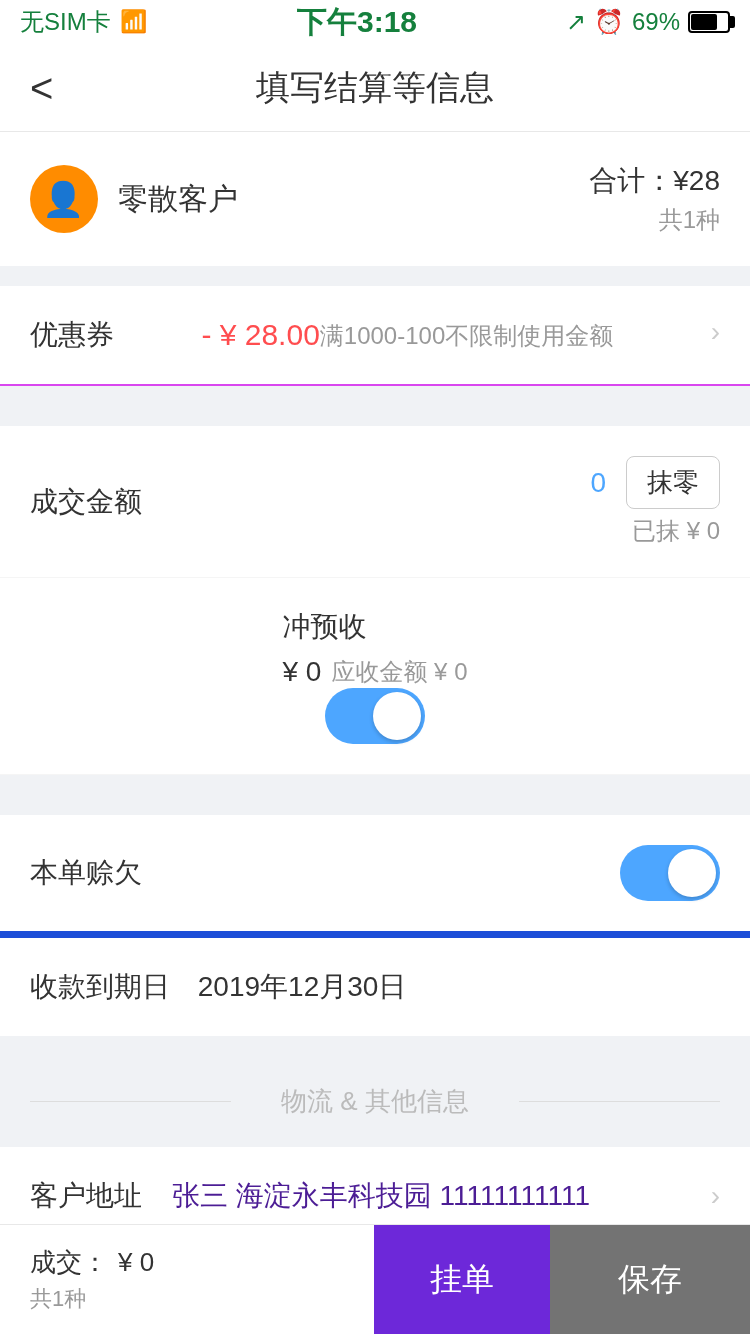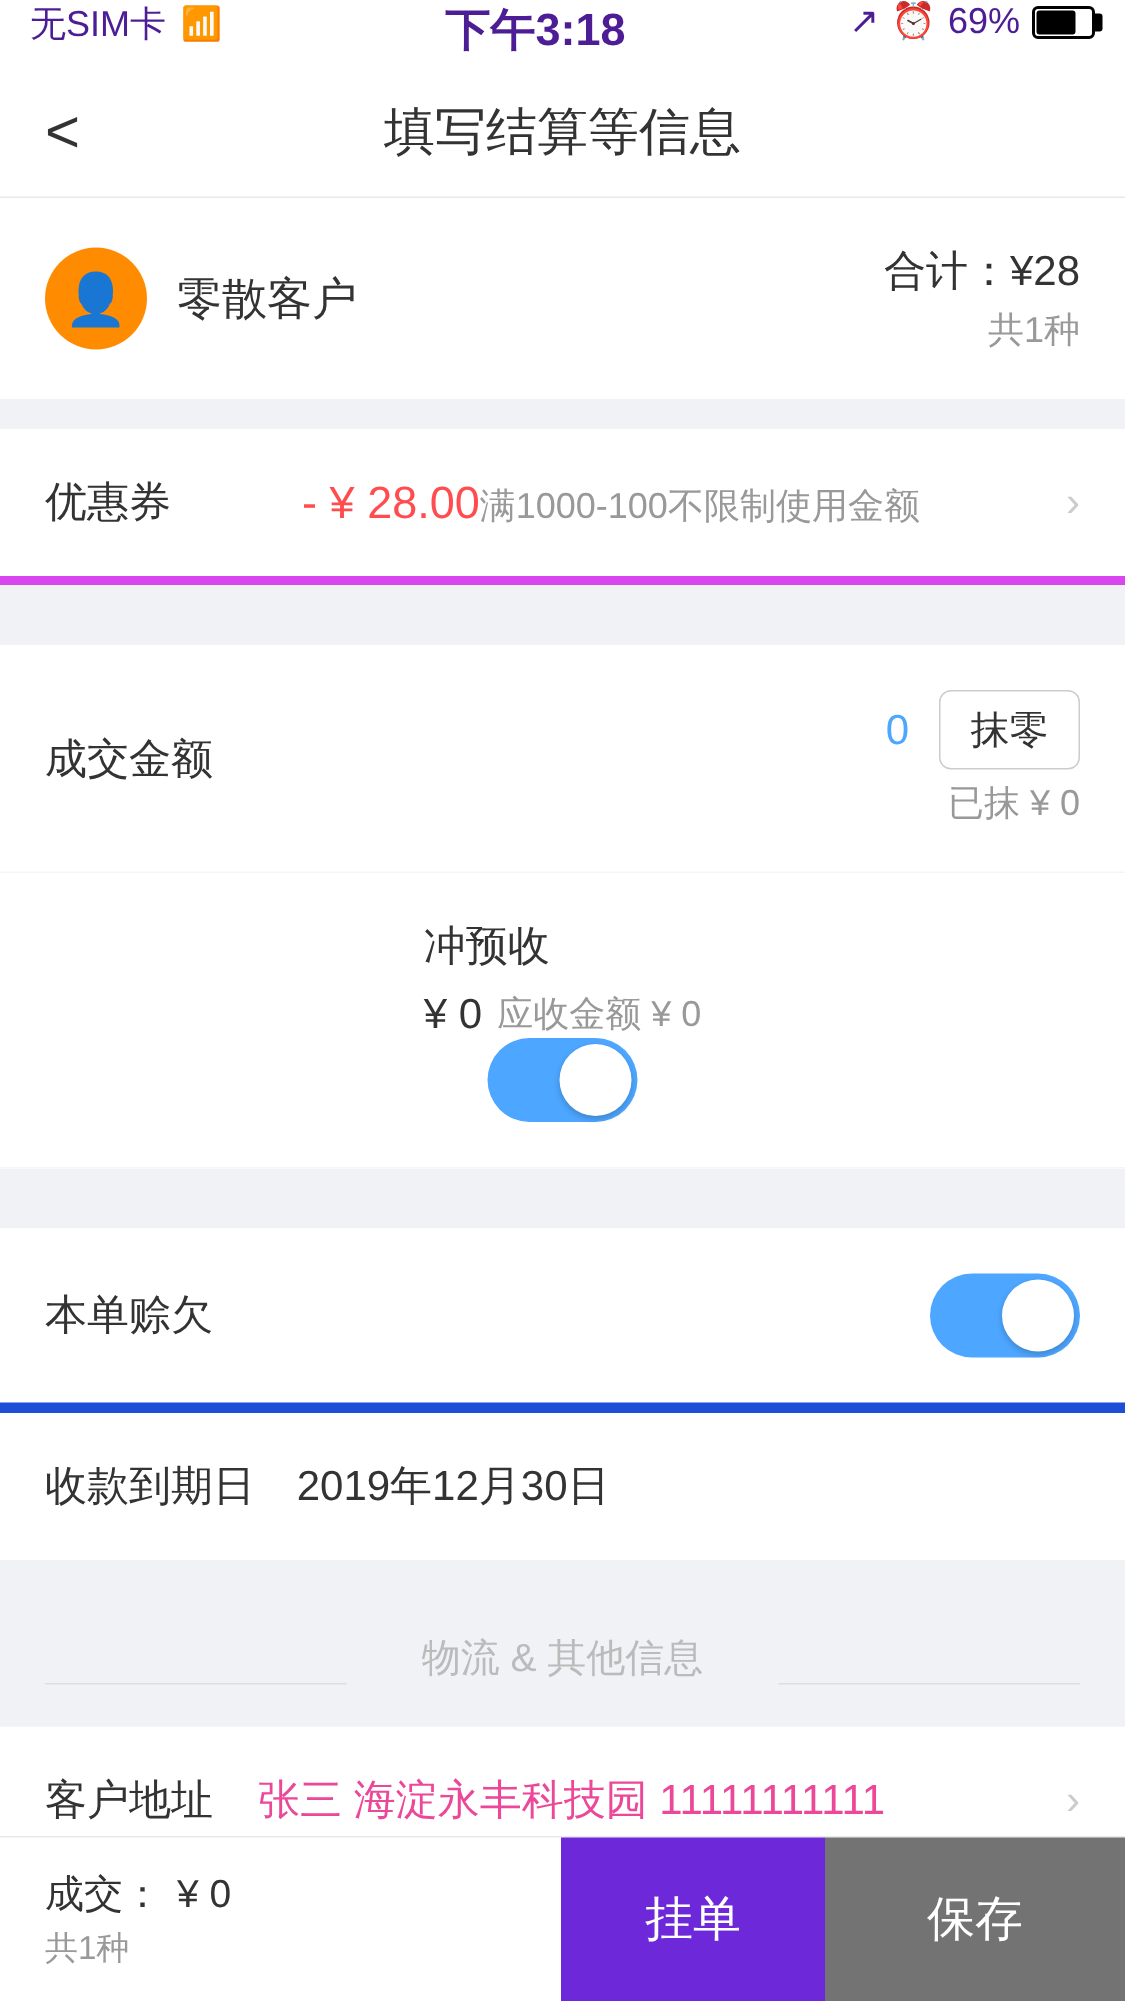--- a/index.html
+++ b/index.html
@@ -12,25 +12,25 @@
       font-size: 28px;
       color: #333;
       position: relative;
     }
 
     
     .status-bar {
       height: 44px;
       background: #fff;
       display: flex;
-      align-items: flex-start;
+      align-items: center;
       justify-content: space-between;
       padding: 0 20px;
       font-size: 26px;
-      color: #4c1d95;
+      color: #15803d;
     }
     .status-left { display: flex; align-items: center; gap: 10px; font-size: 24px; }
     .status-center { font-size: 30px; font-weight: 600; }
     .status-right { display: flex; align-items: center; gap: 8px; font-size: 24px; }
     .wifi-icon { font-size: 22px; }
     .battery { display: inline-block; width: 42px; height: 22px; border: 2px solid #000; border-radius: 4px; position: relative; }
     .battery::after { content: ''; position: absolute; right: -7px; top: 50%; transform: translateY(-50%); width: 5px; height: 12px; background: #000; border-radius: 0 2px 2px 0; }
     .battery-fill { position: absolute; left: 1px; top: 1px; bottom: 1px; width: 68%; background: #000; border-radius: 2px; }
 
     
@@ -97,25 +97,25 @@
 
     
     .divider-section {
       height: 20px;
       background: #f0f2f5;
     }
 
     
     .row-item {
       display: flex;
-      align-items: center;
-      justify-content: space-between;
-      padding: 30px 30px;
-      background: #fff;
-      border-bottom: 6px solid #d946ef;
+      align-items: flex-start;
+      justify-content: space-between;
+      padding: 30px 30px;
+      background: #fff;
+      border-bottom: 2px solid #d946ef;
     }
     .row-label { font-size: 28px; color: #333; }
     .row-right { display: flex; flex-direction: row; align-items: flex-end; }
     .row-value-blue { font-size: 28px; color: #4da6ff; }
     .row-discount { font-size: 30px; color: #ff4d4f; font-weight: 500; }
     .row-sub { font-size: 24px; color: #999; margin-top: 4px; }
     .chevron-right { color: #ccc; font-size: 28px; margin-left: 10px; }
 
     
     .amount-row {
@@ -192,21 +192,21 @@
       border-top: 7px solid #1d4ed8;
     }
 
     
     .logistics-divider {
       background: #f0f2f5;
       padding: 28px 0;
       text-align: center;
       position: relative;
       display: flex;
-      align-items: flex-end;
+      align-items: center;
       justify-content: center;
       gap: 20px;
     }
     .logistics-divider::before,
     .logistics-divider::after {
       content: '';
       flex: 1;
       height: 1px;
       background: #ddd;
       margin: 0 30px;
@@ -215,21 +215,21 @@
 
     
     .address-row {
       display: flex;
       align-items: center;
       padding: 30px 30px;
       background: #fff;
       gap: 30px;
     }
     .address-label { font-size: 28px; color: #333; flex-shrink: 0; }
-    .address-value { font-size: 28px; color: #ec4899; flex: 1; }
+    .address-value { font-size: 28px; color: #4c1d95; flex: 1; }
 
     
     .bottom-bar {
       position: fixed;
       bottom: 0;
       left: 0;
       width: 750px;
       height: 110px;
       display: flex;
       align-items: center;

